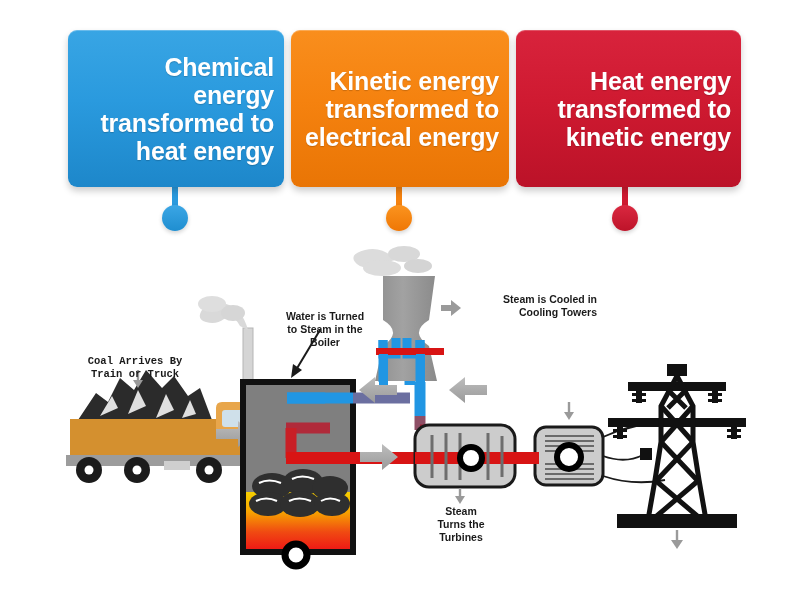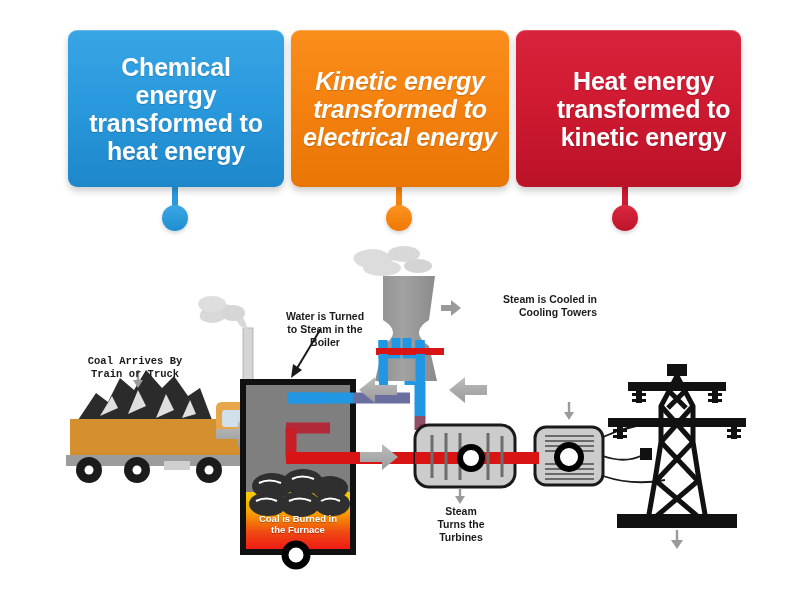--- a/index.html
+++ b/index.html
@@ -21,21 +21,21 @@
     height: 600px;
   }
 
   
   .label-card {
     position: absolute;
     box-sizing: border-box;
     display: flex;
     align-items: center;
     justify-content: center;
-    text-align: center;
+    text-align: right;
     color: #ffffff;
     font-weight: bold;
     font-size: 25px;
     line-height: 1.12;
     letter-spacing: -0.2px;
     border-radius: 9px;
     padding: 6px 10px;
     text-shadow: 0 1px 1px rgba(0,0,0,0.18);
     user-select: none;
   }
@@ -61,21 +61,20 @@
     box-shadow: 0 4px 7px rgba(0,0,0,0.20), inset 0 1px 0 rgba(255,255,255,0.25);
   }
   #stem-blue { left: 172px; top: 183px; height: 28px; background:#2a9ade; }
   #dot-blue  { left: 162px; top: 205px; background: linear-gradient(180deg,#3ba6e5,#1f8ed0); }
 
   
   #card-orange {
     left: 291px; top: 30px; width: 218px; height: 157px;
     background: linear-gradient(180deg,#f98e1d 0%,#f5820f 45%,#e97505 100%);
     box-shadow: 0 4px 7px rgba(0,0,0,0.20), inset 0 1px 0 rgba(255,255,255,0.25);
-    font-style: italic;
   }
   #stem-orange { left: 396px; top: 183px; height: 28px; background:#f5820f; }
   #dot-orange  { left: 386px; top: 205px; background: linear-gradient(180deg,#fb941f,#ef7705); }
 
   
   #card-red {
     left: 516px; top: 30px; width: 225px; height: 157px;
     background: linear-gradient(180deg,#d8233c 0%,#cf1a31 45%,#bb1228 100%);
     box-shadow: 0 4px 7px rgba(0,0,0,0.20), inset 0 1px 0 rgba(255,255,255,0.22);
     padding-left: 40px;
@@ -392,16 +391,14 @@
 
     <div class="cap cap-left" style="left:467px; top:63px; width:130px;">Steam is Cooled in
 Cooling Towers</div>
 
 
     <div class="cap" style="left:420px; top:275px; width:82px;">Steam
 Turns the
 Turbines</div>
 
 
-    <div class="furnace-cap" style="left:248px; top:283px; width:100px;">Coal is Burned in
-the Furnace</div>
   </div>
 </div>
 
 </body></html>

